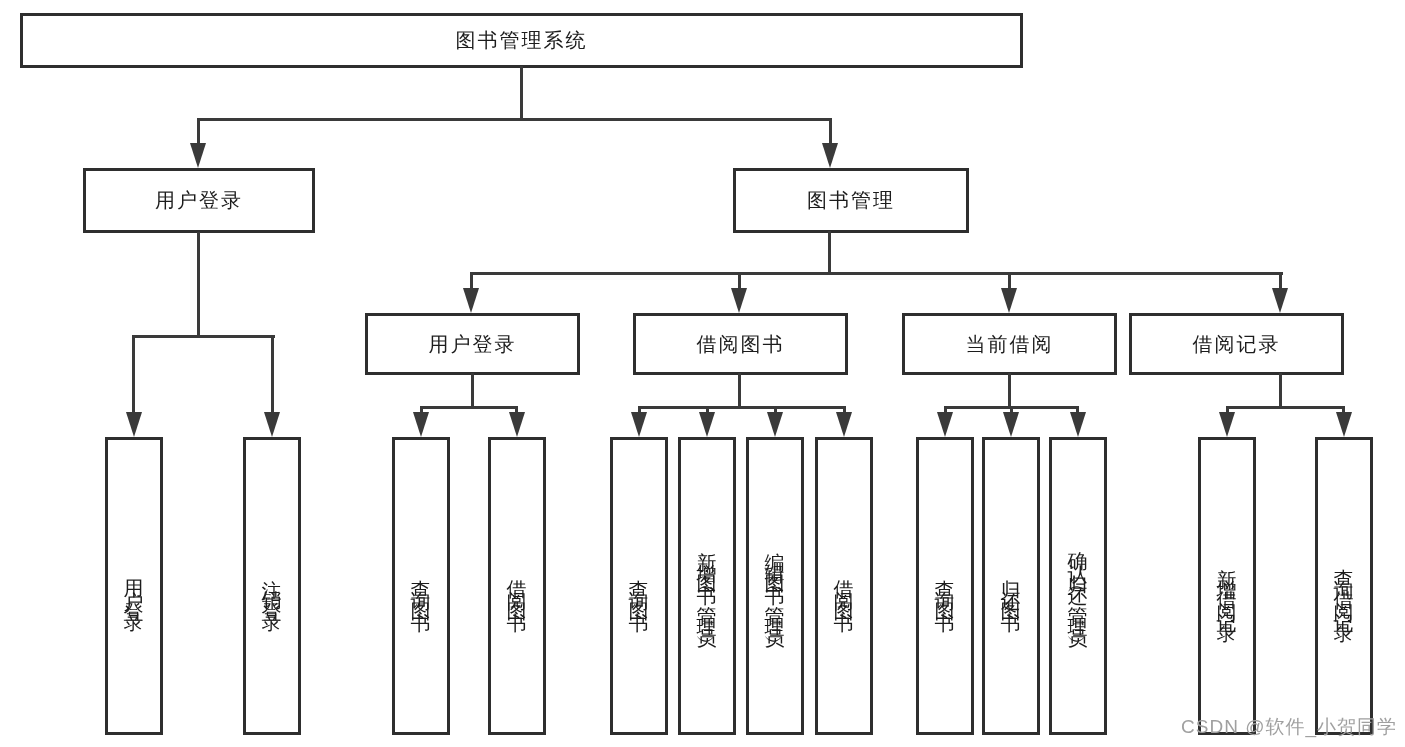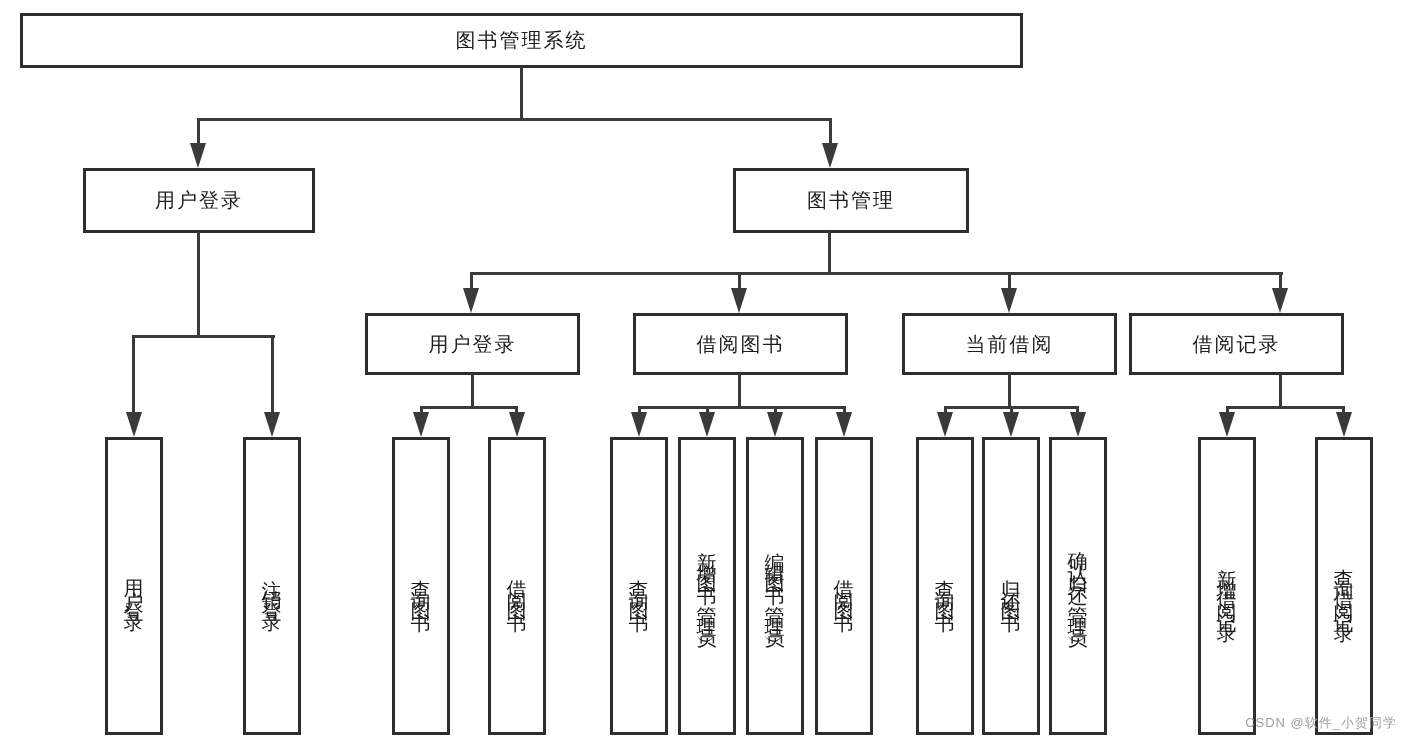--- a/index.html
+++ b/index.html
@@ -45,21 +45,21 @@
   .hl{height:3px;}
   .ar{
     position:absolute;display:block;
     width:0;height:0;
     border-left:8px solid transparent;
     border-right:8px solid transparent;
     border-top:25px solid var(--line);
   }
   .watermark{
     position:absolute;top:714px;right:8px;
-    font-size:13px;letter-spacing:1px;
+    font-size:19px;letter-spacing:1px;
     color:var(--wm);
   }
 </style>
 </head>
 <body>
 
 <div id="canvas">
 
   <div class="hbox" style="left:20px;top:13px;width:1003px;height:55px">
     <span>图书管理系统</span>

